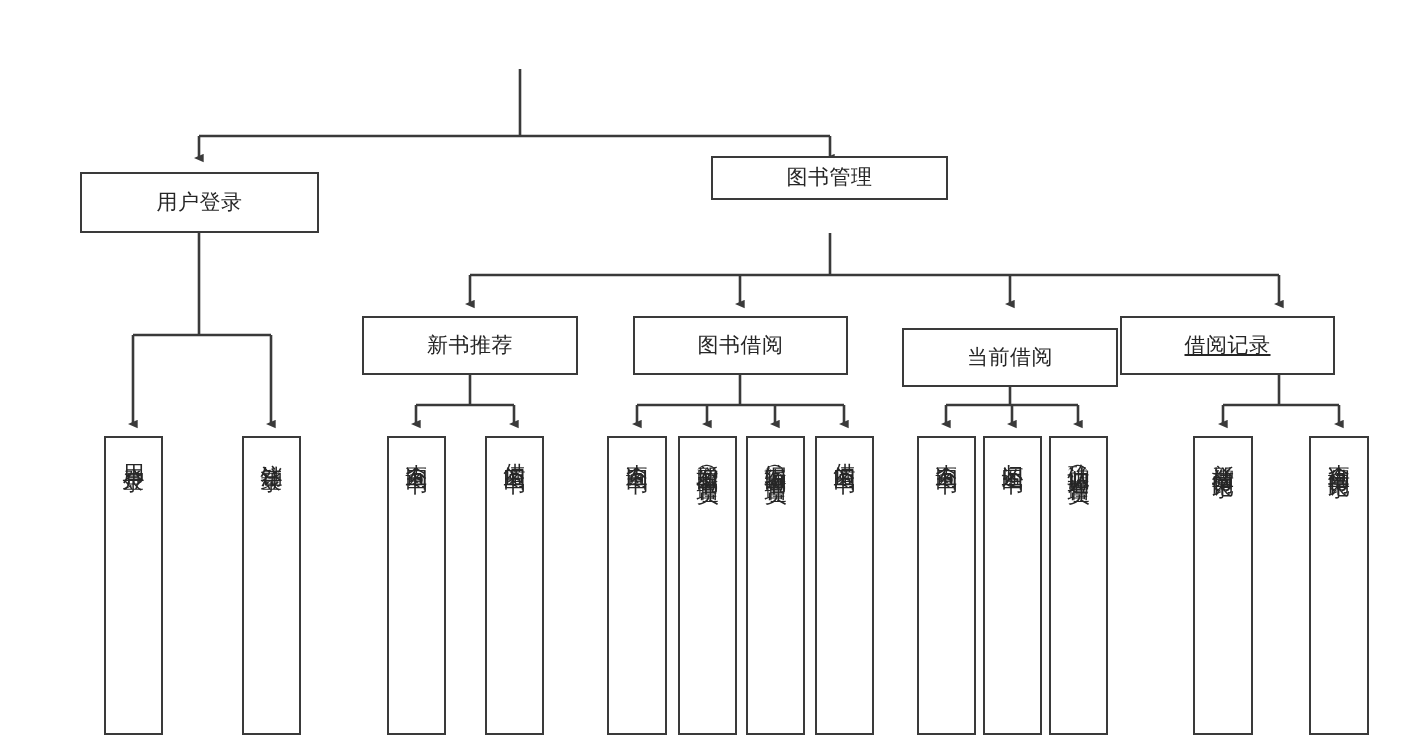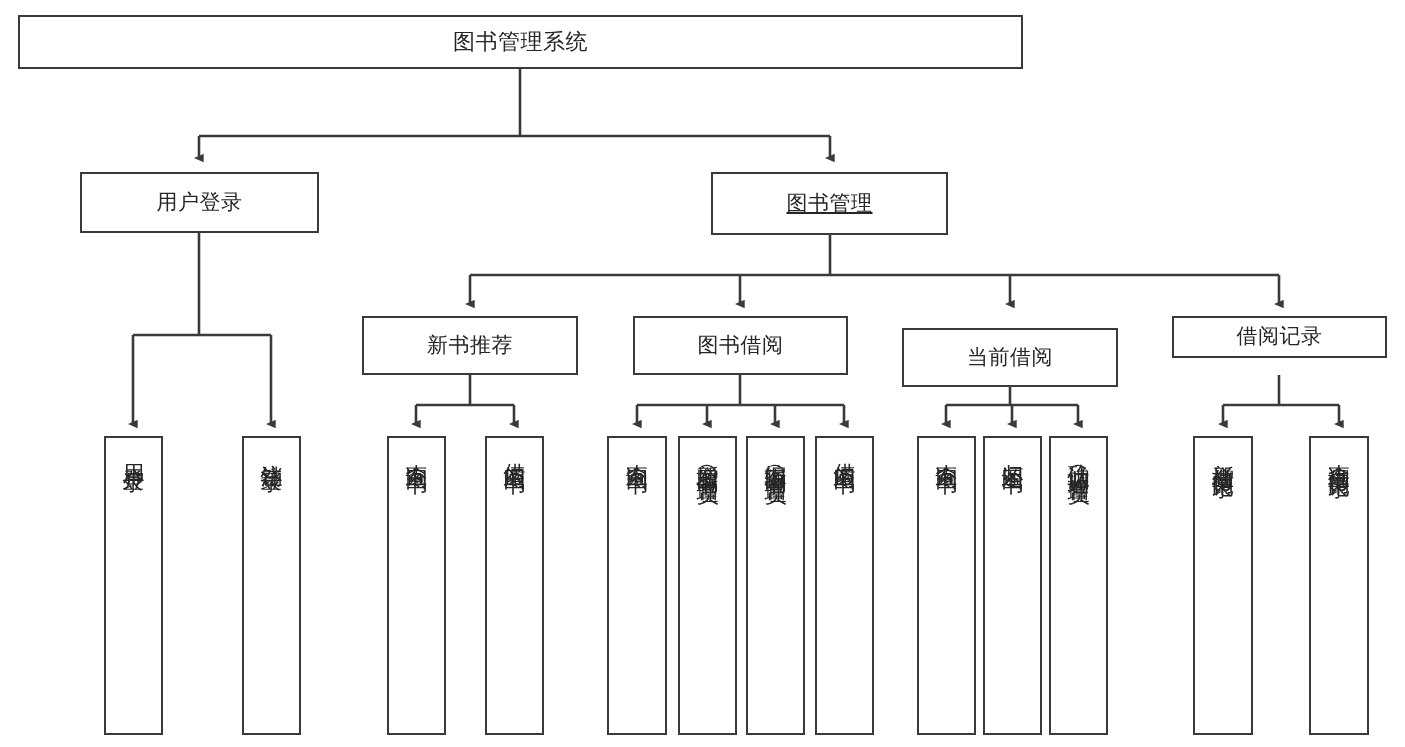--- a/index.html
+++ b/index.html
@@ -121,41 +121,38 @@
       <path d="M1012,405 L1012,424" marker-end="url(#arrow)"></path>
       <path d="M1078,405 L1078,424" marker-end="url(#arrow)"></path>
 
       <path d="M1279,375 L1279,405"></path>
       <path d="M1223,405 L1339,405"></path>
       <path d="M1223,405 L1223,424" marker-end="url(#arrow)"></path>
       <path d="M1339,405 L1339,424" marker-end="url(#arrow)"></path>
     </g>
   </svg>
 
-  <div class="node horiz root" style="left:18px; top:15px; width:1005px; height:54px;">
-    <span class="label">图书管理系统</span>
-  </div>
 
   <div class="node horiz" style="left:80px; top:172px; width:239px; height:61px;">
     <span class="label">用户登录</span>
   </div>
-  <div class="node horiz" style="left:711px; top:172px; width:237px; height:63px;text-decoration:underline;">
+  <div class="node horiz" style="left:711px; top:156px; width:237px; height:44px;">
     <span class="label">图书管理</span>
   </div>
 
   <div class="node horiz" style="left:633px; top:316px; width:215px; height:59px;">
     <span class="label">图书借阅</span>
   </div>
   <div class="node horiz" style="left:362px; top:316px; width:216px; height:59px;">
     <span class="label">新书推荐</span>
   </div>
   <div class="node horiz" style="left:902px; top:316px; width:216px; height:59px;margin-top:12px;">
     <span class="label">当前借阅</span>
   </div>
-  <div class="node horiz" style="left:1172px; top:316px; width:215px; height:42px;">
+  <div class="node horiz" style="left:1120px; top:316px; width:215px; height:59px;text-decoration:underline;">
     <span class="label">借阅记录</span>
   </div>
 
   <div class="node vert" style="left:104px; top:436px; width:59px; height:299px;">
     <span class="label">用户登录</span>
   </div>
   <div class="node vert" style="left:242px; top:436px; width:59px; height:299px;">
     <span class="label">注销登录</span>
   </div>
 

